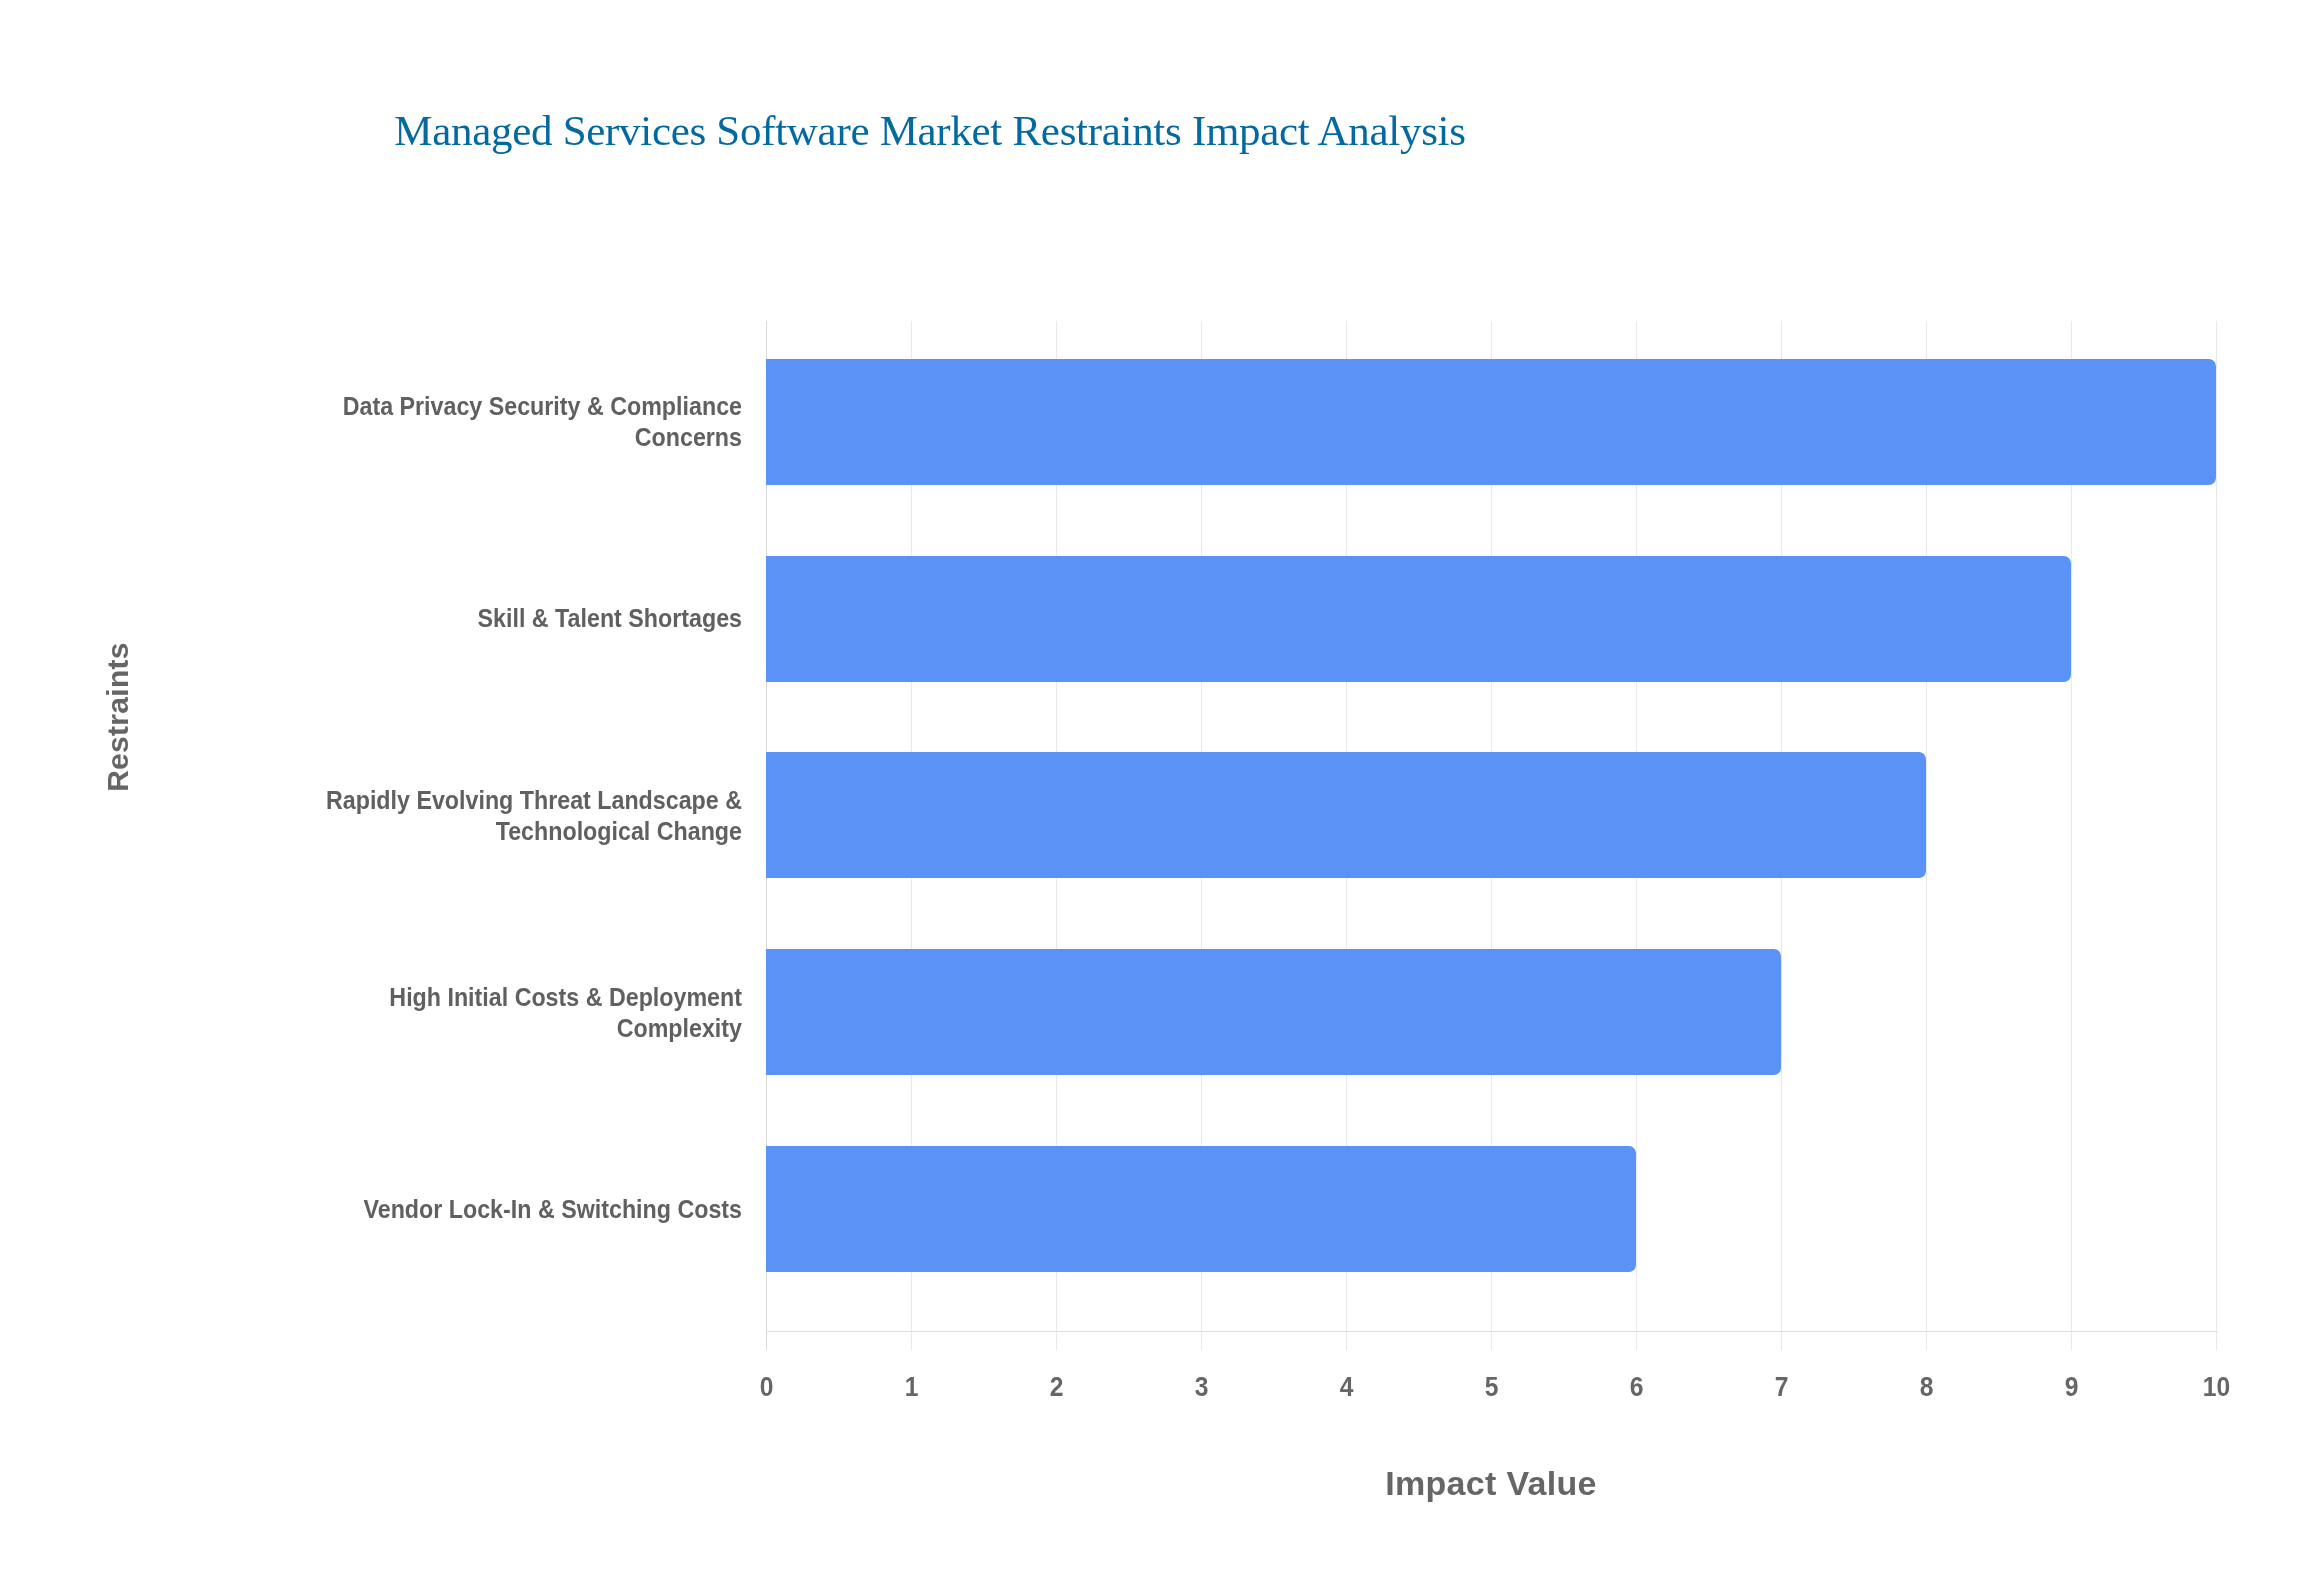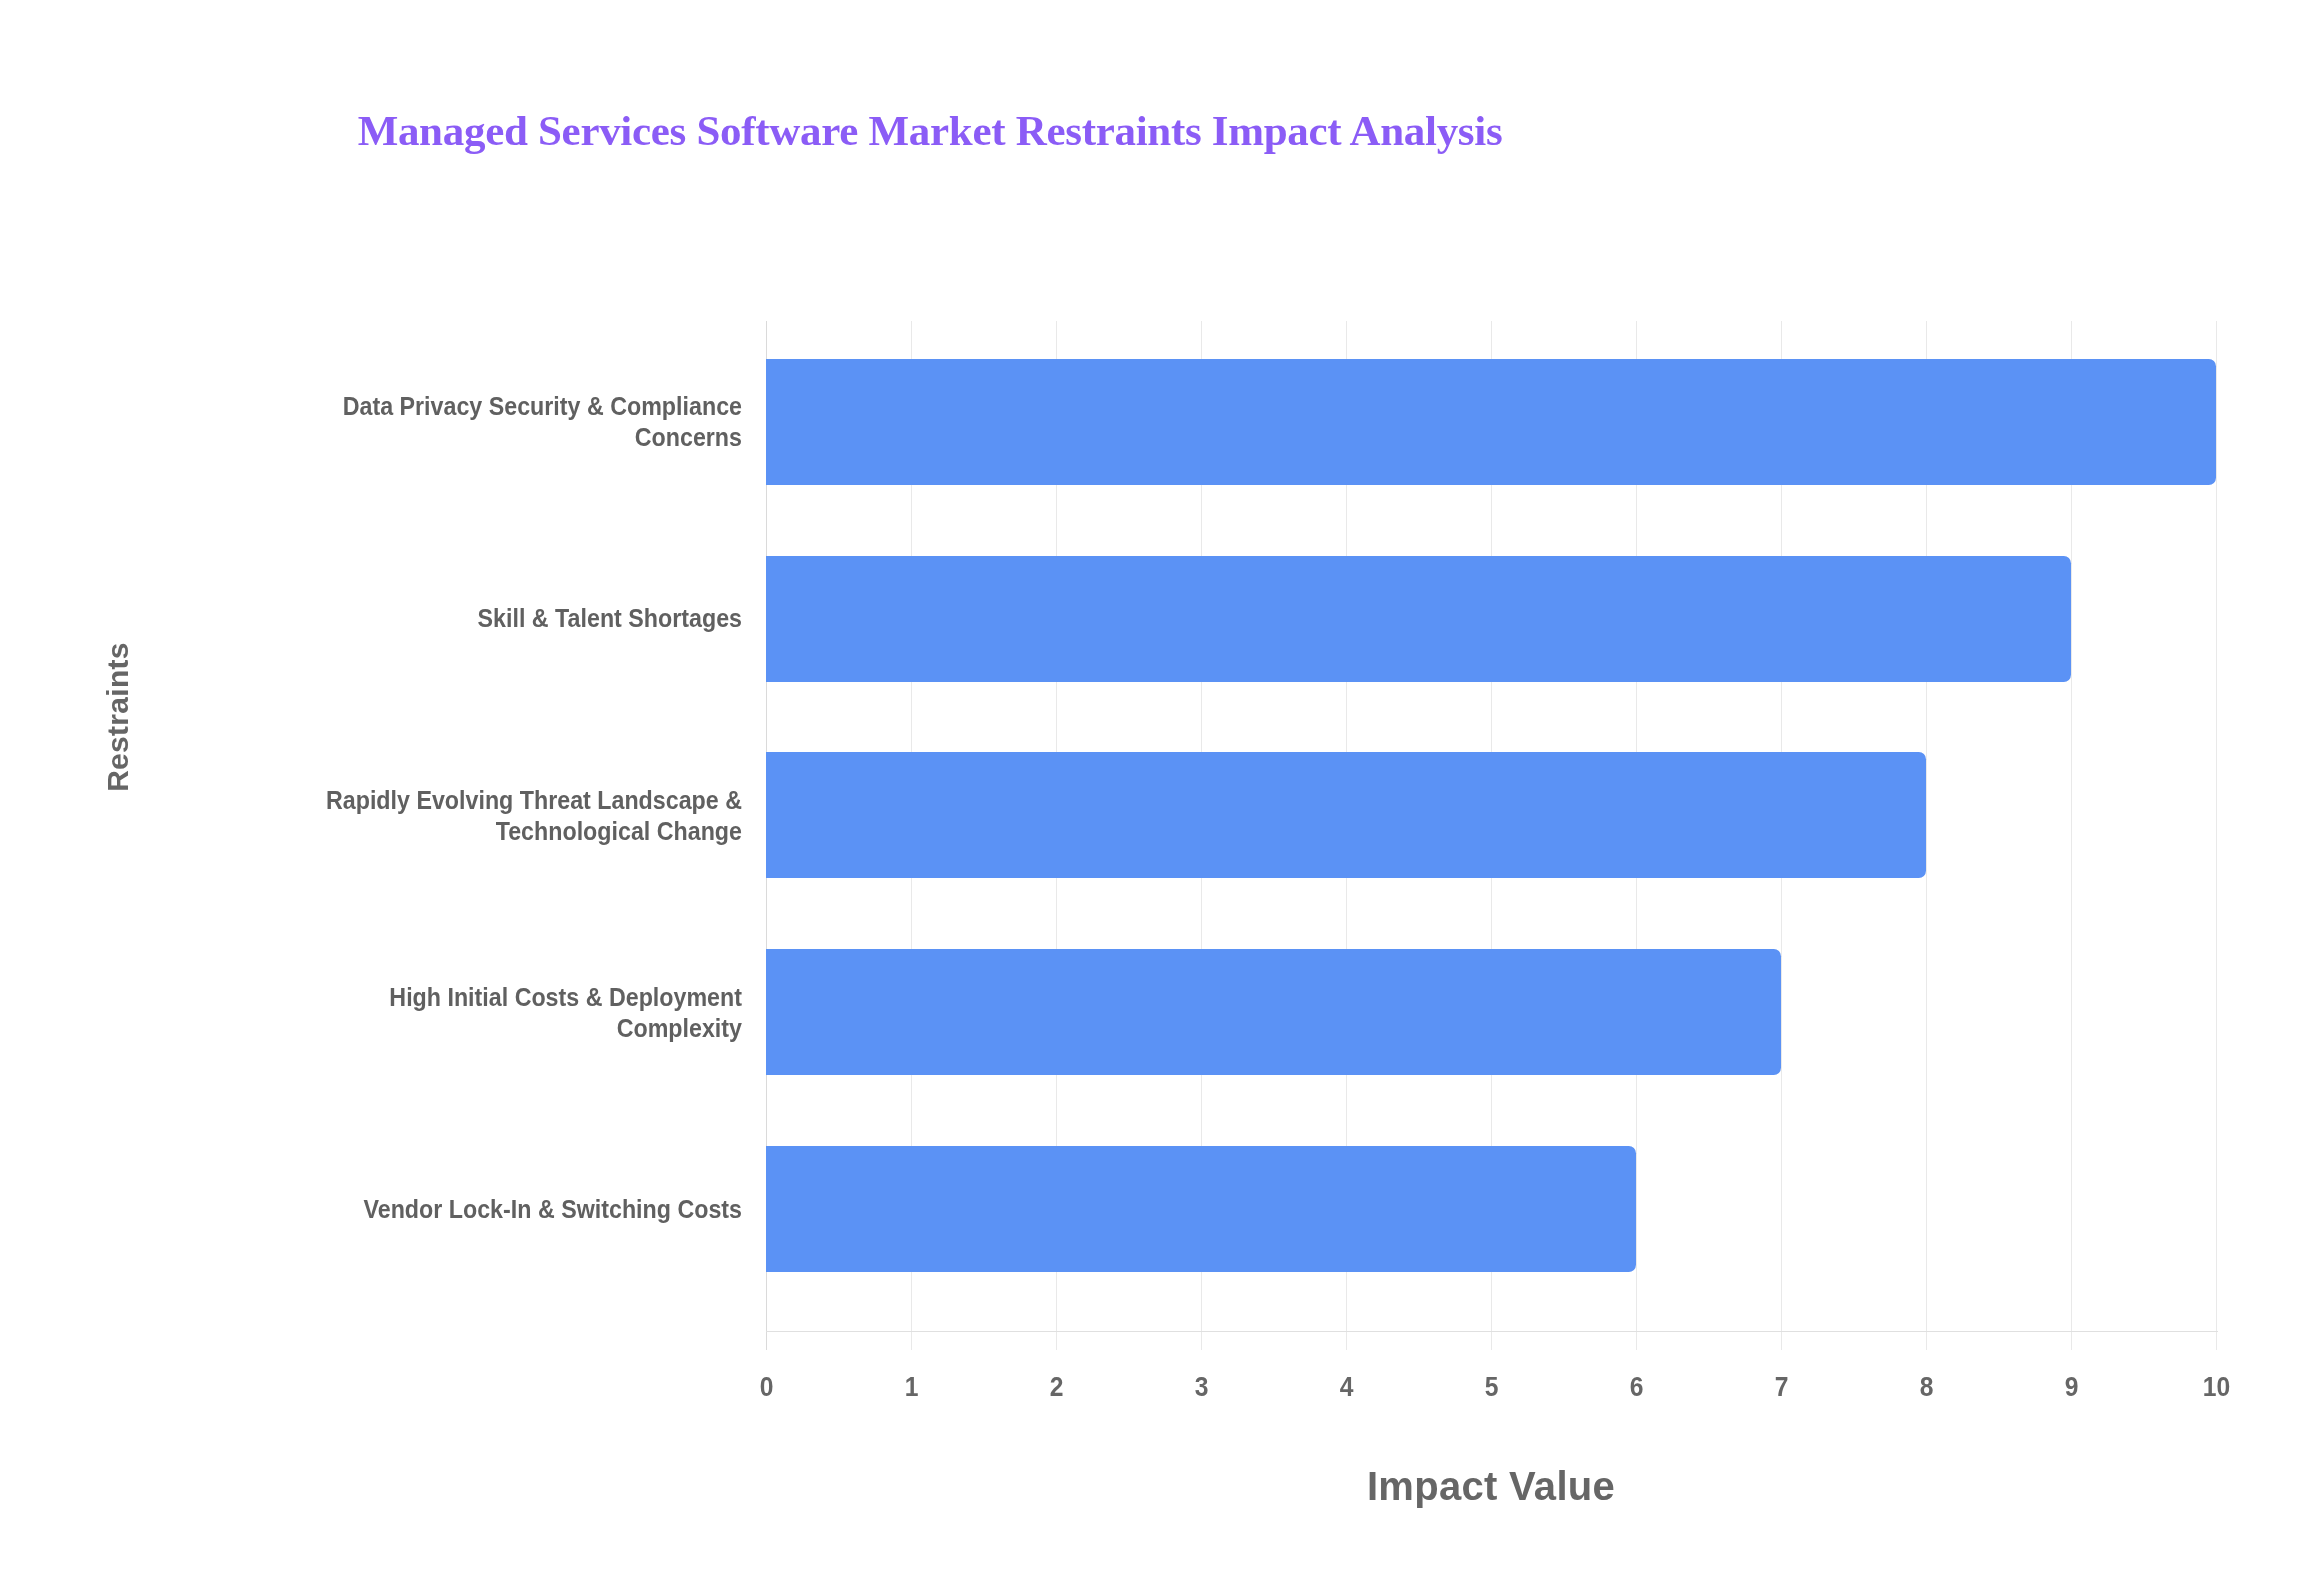--- a/index.html
+++ b/index.html
@@ -16,24 +16,24 @@
   }
 
   
   #chart-title {
     position: absolute;
     top: 106px;
     left: 0;
     width: 1860px;
     text-align: center;
     font-family: "Liberation Serif", serif;
-    font-weight: bold;
+    font-weight: normal;
     font-size: 43px;
     letter-spacing: -0.3px;
-    color: #8b5cf6;
+    color: #0369a1;
     white-space: nowrap;
   }
 
   
   #plot-area {
     position: absolute;
     left: 766px;
     top: 321px;
     width: 1450px;
     height: 1011px;
@@ -106,21 +106,21 @@
     transform: scaleX(0.88);
   }
 
   
   #x-axis-title {
     position: absolute;
     top: 1464px;
     left: 766px;
     width: 1450px;
     text-align: center;
-    font-size: 40px;
+    font-size: 34px;
     font-weight: bold;
     color: #666666;
     letter-spacing: 0.3px;
   }
   #y-axis-title {
     position: absolute;
     left: 118px;
     top: 700px;
     width: 242px;
     text-align: center;

